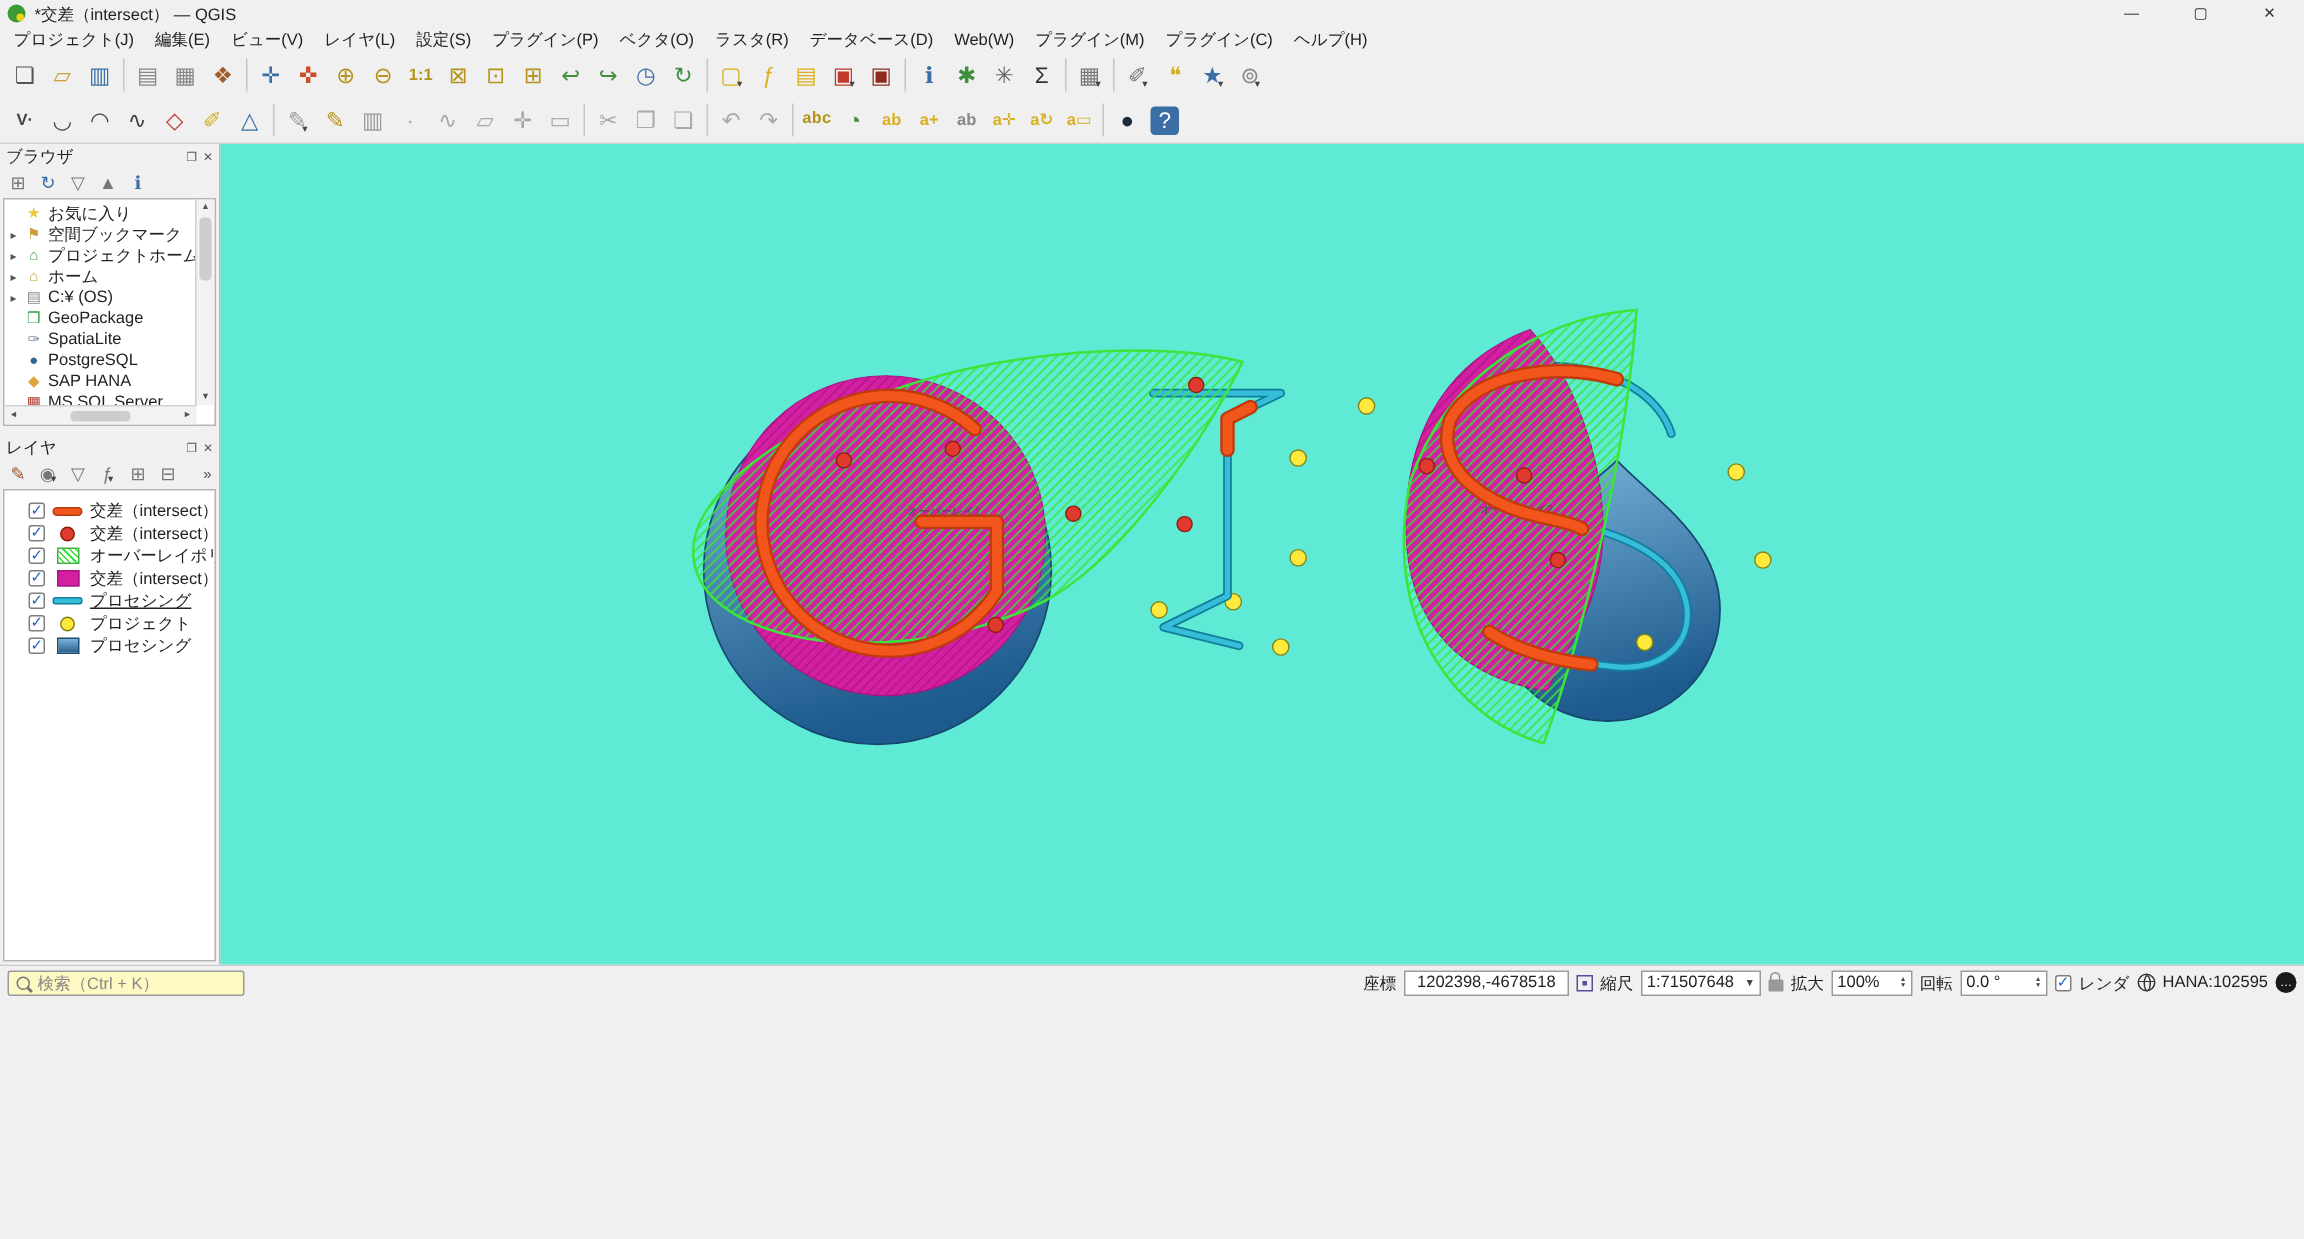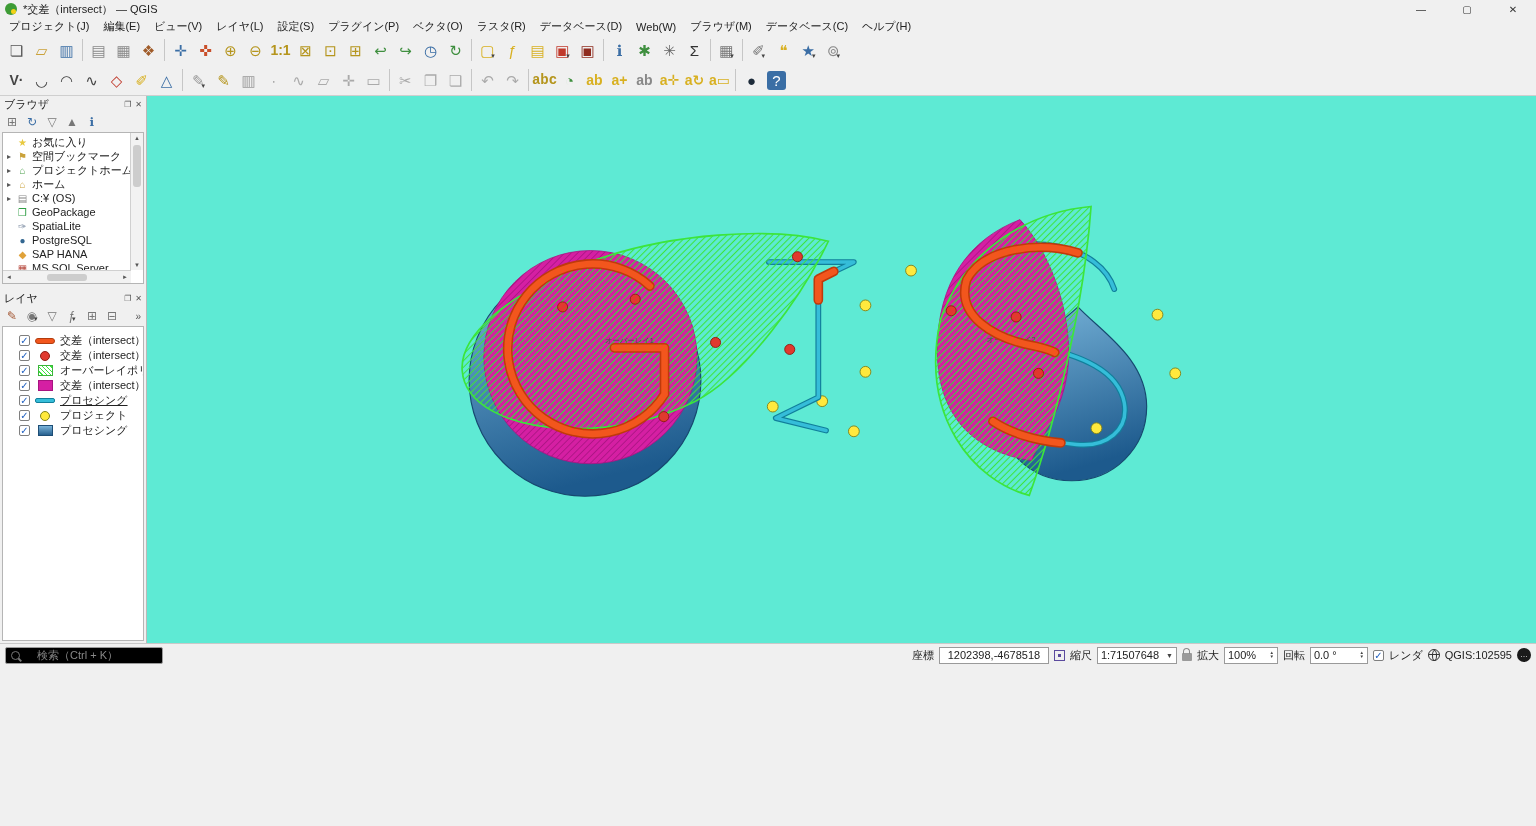--- a/index.html
+++ b/index.html
@@ -15,21 +15,21 @@
   .title-text{font-size:11px;white-space:nowrap}
   .win-controls{margin-left:auto;display:flex;height:100%}
   .win-btn{width:46px;display:grid;place-items:center;font-size:10px;color:#333}
   
   .menubar{height:17px;display:flex;align-items:center;padding-left:2px;background:#f0f0f0}
   .menu-item{padding:1px 7px;white-space:nowrap}
   
   .toolbar{height:30px;display:flex;align-items:center;padding:0 4px;background:#f0f0f0}
   .tbtn{width:25px;height:25px;border:none;background:transparent;display:inline-flex;align-items:center;justify-content:center;padding:0;font-family:inherit;flex:0 0 auto}
   .tglyph{font-size:15px;line-height:1}
-  .tglyph.small{font-size:14px;font-weight:bold}
+  .tglyph.small{font-size:11px;font-weight:bold}
   .ddarrow{font-size:7px;color:#444;margin-left:-3px;align-self:flex-end;padding-bottom:3px}
   .tsep{width:1px;height:22px;background:#c6c6c6;margin:0 3px;flex:0 0 auto}
   
   .main{display:flex;height:548px;background:#fff;border-top:1px solid #cfcfcf;box-sizing:border-box}
   .sidebar{width:147px;background:#f0f0f0;border-right:1px solid #b9b9b9;display:flex;flex-direction:column;gap:4px;box-sizing:border-box}
   .panel{display:flex;flex-direction:column;min-height:0}
   #browser-panel{height:190px;flex:0 0 auto}
   #layers-panel{flex:1}
   .panel-header{height:16px;display:flex;align-items:center;padding:0 4px}
   .ph-icons{margin-left:auto;display:flex;gap:4px;font-size:8px;color:#555}
@@ -60,21 +60,21 @@
   .sym.polygon-magenta{width:15px;height:11px;background:var(--magenta);border:1px solid var(--magenta_outline)}
   .sym.line-cyan{width:20px;height:5px;background:var(--line_cyan);border:1px solid var(--line_cyan_casing);border-radius:2px}
   .sym.point-yellow{width:10px;height:10px;border-radius:50%;background:var(--point_yellow);border:1px solid var(--point_yellow_outline)}
   .sym.polygon-blue{width:15px;height:11px;background:linear-gradient(180deg,#7ab4d9,#27608f);border:1px solid #1d4d75}
   .llabel.underline{text-decoration:underline}
   
   .map-canvas{flex:1;background:#5eead4;position:relative;overflow:hidden}
   .map-canvas svg{display:block;width:100%;height:100%}
   
   .statusbar{height:23px;display:flex;align-items:center;gap:6px;padding:0 5px;background:#f0f0f0;border-top:1px solid #c9c9c9;box-sizing:border-box}
-  .search-box{width:158px;height:17px;background:#000000;border:1px solid #9a9a9a;border-radius:2px;display:flex;align-items:center;gap:17px;padding:0 5px;color:#888;box-sizing:border-box}
+  .search-box{width:158px;height:17px;background:#fef9c3;border:1px solid #9a9a9a;border-radius:2px;display:flex;align-items:center;gap:5px;padding:0 5px;color:#888;box-sizing:border-box}
   .mag-icon{width:7px;height:7px;border:1.4px solid #777;border-radius:50%;position:relative;flex:0 0 auto}
   .mag-icon::after{content:"";position:absolute;width:4px;height:1.5px;background:#777;transform:rotate(45deg);right:-3px;bottom:-2px}
   .sb-right{margin-left:auto;display:flex;align-items:center;gap:5px}
   .sb-field{height:17px;background:#fff;border:1px solid #9a9a9a;display:flex;align-items:center;padding:0 3px;box-sizing:border-box;gap:2px}
   .coord{width:110px;justify-content:center}
   .scale{width:80px;justify-content:space-between}
   .combo-arrow{font-size:7px;color:#444}
   .spin{width:54px;justify-content:space-between}
   .rot{width:58px}
   .spin-arrows{display:flex;flex-direction:column;font-size:4.5px;line-height:4px;color:#444}
@@ -106,22 +106,22 @@
     <span class="menu-item">プロジェクト(J)</span>
     <span class="menu-item">編集(E)</span>
     <span class="menu-item">ビュー(V)</span>
     <span class="menu-item">レイヤ(L)</span>
     <span class="menu-item">設定(S)</span>
     <span class="menu-item">プラグイン(P)</span>
     <span class="menu-item">ベクタ(O)</span>
     <span class="menu-item">ラスタ(R)</span>
     <span class="menu-item">データベース(D)</span>
     <span class="menu-item">Web(W)</span>
-    <span class="menu-item">ブラウザ(M)</span>
-    <span class="menu-item">データベース(C)</span>
+    <span class="menu-item">プラグイン(M)</span>
+    <span class="menu-item">プラグイン(C)</span>
     <span class="menu-item">ヘルプ(H)</span>
   </div>
 
 <div class="toolbar" id="tb1">
     <button class="tbtn">
       <span class="tglyph" style="color: rgb(85, 85, 85);">❏</span>
     </button>
     <button class="tbtn">
       <span class="tglyph" style="color: rgb(202, 162, 58);">▱</span>
     </button>
@@ -623,16 +623,16 @@
     <div class="sb-field spin rot">
       <span>0.0 °</span>
       <span class="spin-arrows">
           <span>▲</span>
           <span>▼</span>
         </span>
     </div>
     <span class="cb">✓</span>
     <span>レンダ</span>
     <span class="globe-icon"></span>
-    <span>QGIS:102595</span>
+    <span>HANA:102595</span>
     <span class="msg-icon">…</span>
   </div>
 </div>
 
 </body></html>

